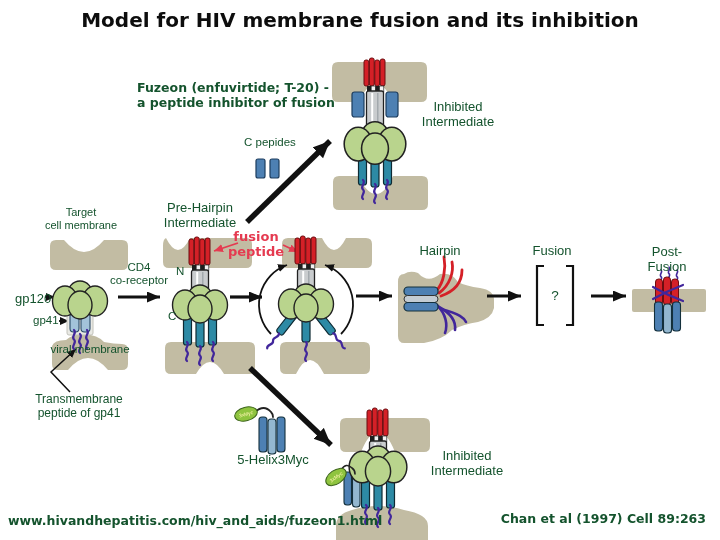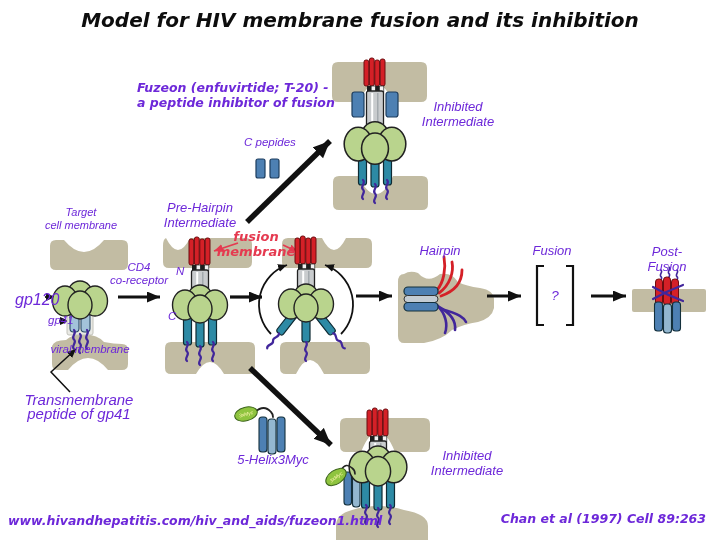--- a/index.html
+++ b/index.html
@@ -1,19 +1,19 @@
 <!DOCTYPE html>
 <html style="--membrane: #c2bca3; --gp120-green: #b9d48d; --gp41-teal: #2d8aa5; --peptide-blue: #4d80b3; --fusion-peptide-red: #d42027; --membrane-anchor-purple: #41269b; --coil-gray: #c9ccce; --annotation-red: #e53a50; --myc-green: #8fc43f;"><head>
 <meta charset="utf-8">
 <style>
   html,body{margin:0;padding:0;background:#fff;}
   #slide{position:relative;width:720px;height:540px;background:#ffffff;overflow:hidden;
-         font-family:"Liberation Sans",sans-serif;color:#111;font-style:italic;}
+         font-family:"Liberation Sans",sans-serif;color:#111;}
   #art{position:absolute;left:0;top:0;}
-  .lbl{position:absolute;font-family:"Liberation Sans",sans-serif;color:#6d28d9;white-space:nowrap;}
+  .lbl{position:absolute;font-family:"Liberation Sans",sans-serif;color:#14532d;white-space:nowrap;}
   .comic{font-family:"DejaVu Sans",sans-serif;font-weight:600;}
   .ctr{transform:translateX(-50%);text-align:center;}
   .rt{text-align:center;}
   .ln{display:block;}
   #page-title{position:absolute;left:0;right:0;top:8px;text-align:center;
               font-family:"DejaVu Sans",sans-serif;font-weight:bold;font-size:20px;color:#0d0d0d;}
   .red{color:var(--annotation-red,#e53a50);}
 </style>
 </head>
 <body>
@@ -243,40 +243,40 @@
     <span class="ln">Intermediate</span>
   </div>
 
   <div class="lbl ctr" style="left:200px;top:200px;font-size:13px;line-height:15px;">
     <span class="ln">Pre-Hairpin</span>
     <span class="ln">Intermediate</span>
   </div>
 
   <div class="lbl comic ctr red" style="left:256px;top:229px;font-size:13px;line-height:15px;">
     <span class="ln">fusion</span>
-    <span class="ln">membrane</span>
+    <span class="ln">peptide</span>
   </div>
 
   <div class="lbl ctr" style="left:81px;top:206px;font-size:11px;line-height:13px;">
     <span class="ln">Target</span>
     <span class="ln">cell membrane</span>
   </div>
 
   <div class="lbl ctr" style="left:139px;top:261px;font-size:11.5px;line-height:13px;">
     <span class="ln">CD4</span>
     <span class="ln">co-receptor</span>
   </div>
 
-  <div class="lbl" style="left:15px;top:291px;font-size:16px;">gp120</div>
-
-  <div class="lbl" style="left:48px;top:314px;font-size:11.5px;">gp41</div>
+  <div class="lbl" style="left:15px;top:291px;font-size:13px;">gp120</div>
+
+  <div class="lbl" style="left:33px;top:314px;font-size:11.5px;">gp41</div>
 
   <div class="lbl ctr" style="left:90px;top:343px;font-size:11.5px;">viral membrane</div>
 
-  <div class="lbl ctr" style="left:79px;top:393px;font-size:15px;line-height:13.5px;">
+  <div class="lbl ctr" style="left:79px;top:393px;font-size:12px;line-height:13.5px;">
     <span class="ln">Transmembrane</span>
     <span class="ln">peptide of gp41</span>
   </div>
 
   <div class="lbl" style="left:176px;top:265px;font-size:11.5px;">N</div>
 
   <div class="lbl" style="left:168px;top:310px;font-size:11.5px;">C</div>
 
   <div class="lbl ctr" style="left:440px;top:243px;font-size:13px;">Hairpin</div>
 

